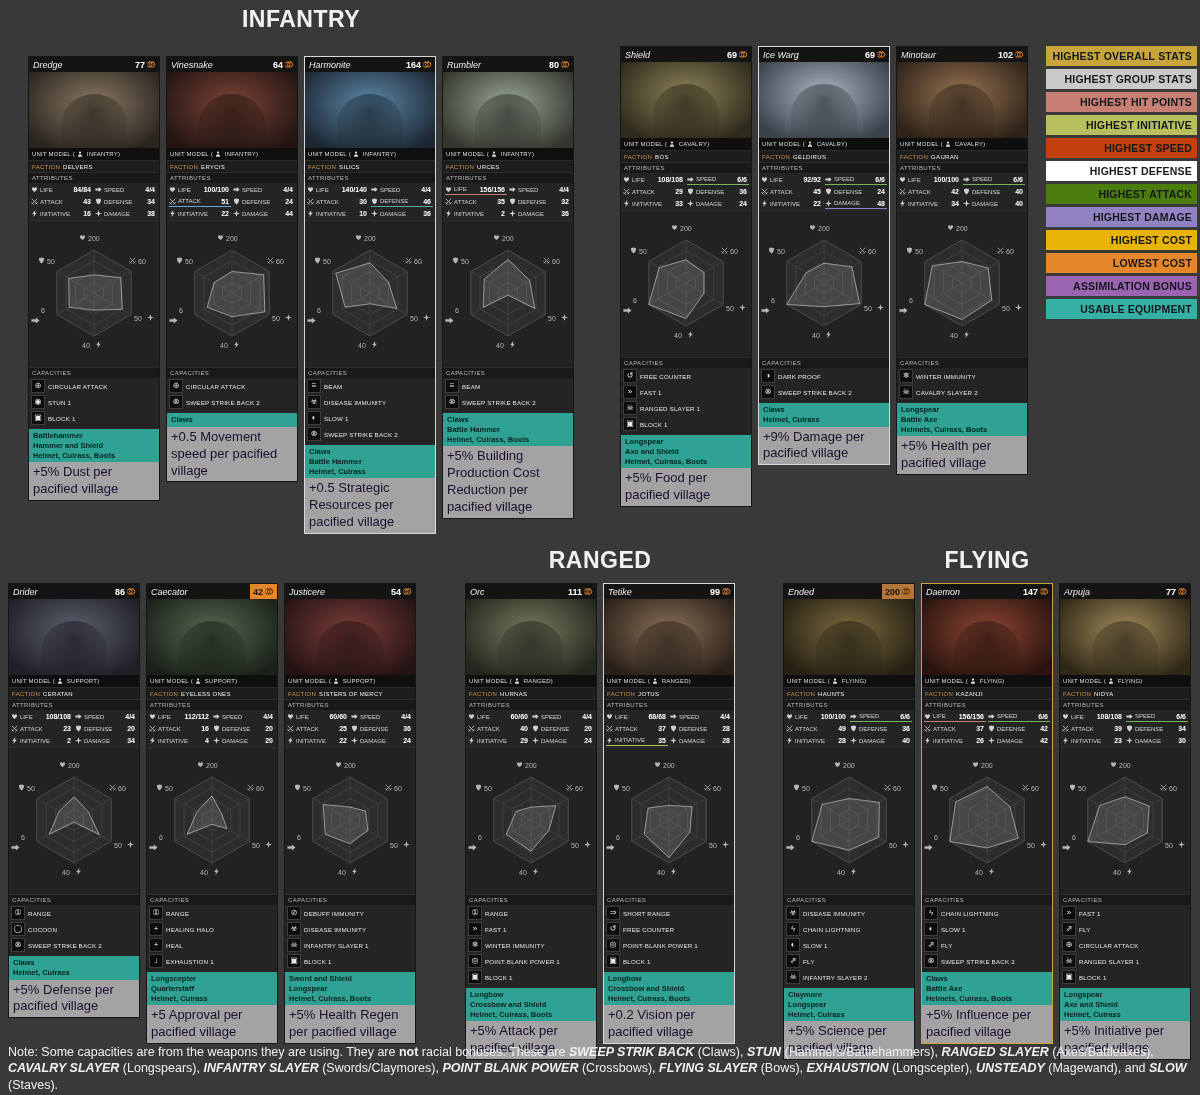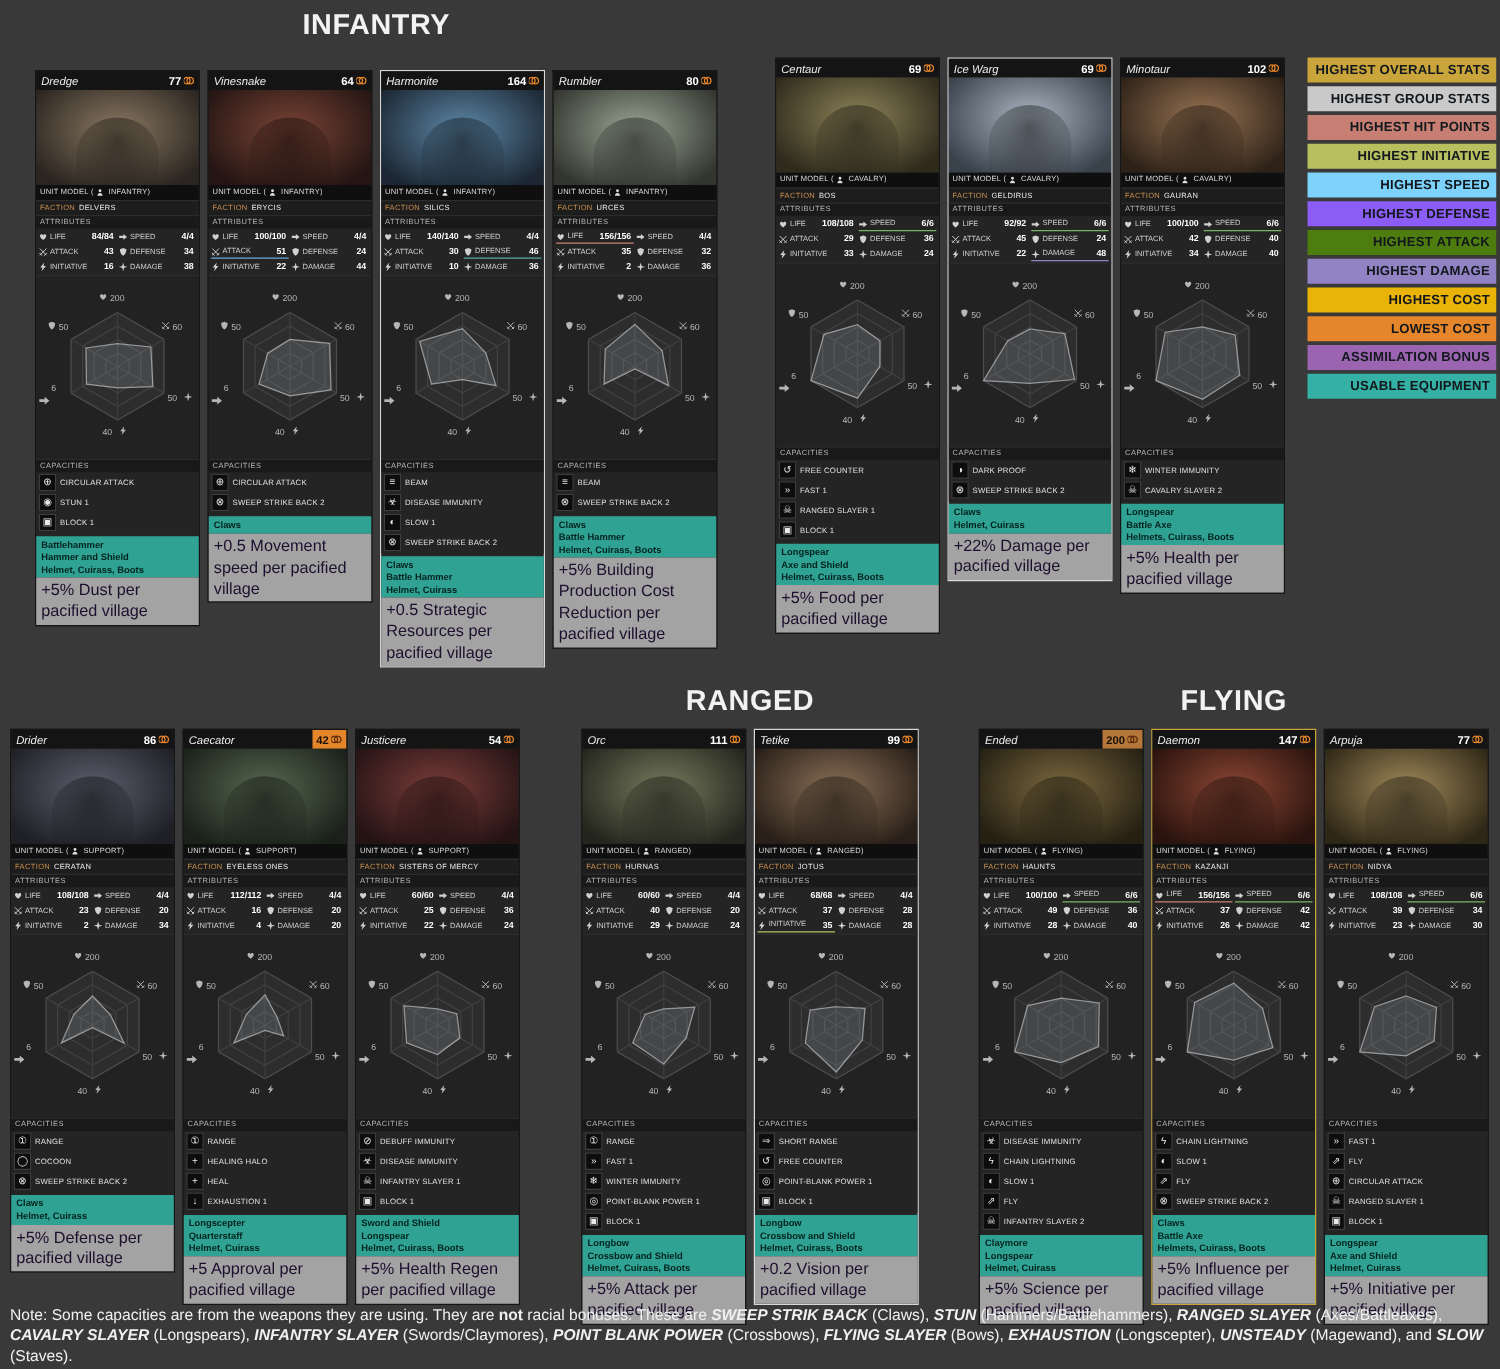--- a/index.html
+++ b/index.html
@@ -551,21 +551,21 @@
           <div>Claws</div>
           <div>Battle Hammer</div>
           <div>Helmet, Cuirass, Boots</div>
         </div>
     <div class="bonus">+5% Building Production Cost Reduction per pacified village</div>
   </div>
     </div>
     <div class="cards" style="left:620px;top:46px">
       <div class="card">
     <div class="namebar">
-      <span class="uname">Centaur</span>
+      <span class="uname">Shield</span>
       <span class="cost">
         <span>69</span>
             <svg width="9" height="9" viewBox="0 0 10 10" style="flex:0 0 auto">
               <path d="M3.5 2.2A2.9 2.9 0 1 0 3.5 7.8 2.9 2.9 0 0 0 3.5 2.2ZM6.5 2.2A2.9 2.9 0 1 0 6.5 7.8 2.9 2.9 0 0 0 6.5 2.2Z" fill="none" stroke="#e8862a" stroke-width="1.1" stroke-linecap="round"></path>
             </svg>
       </span>
     </div>
     <div class="portrait" style="background:radial-gradient(ellipse at 50% 42%, #8c8257 0%, #2e2a1c 85%)">
       <div class="fig"></div>
     </div>
@@ -802,21 +802,21 @@
      </div>
           <div class="caprow">
        <span class="capicon">⊗</span>
        <span class="caplabel">SWEEP STRIKE BACK 2</span>
      </div>
         </div>
     <div class="equip">
           <div>Claws</div>
           <div>Helmet, Cuirass</div>
         </div>
-    <div class="bonus">+22% Damage per pacified village</div>
+    <div class="bonus">+9% Damage per pacified village</div>
   </div>
       <div class="card">
     <div class="namebar">
       <span class="uname">Minotaur</span>
       <span class="cost">
         <span>102</span>
             <svg width="9" height="9" viewBox="0 0 10 10" style="flex:0 0 auto">
               <path d="M3.5 2.2A2.9 2.9 0 1 0 3.5 7.8 2.9 2.9 0 0 0 3.5 2.2ZM6.5 2.2A2.9 2.9 0 1 0 6.5 7.8 2.9 2.9 0 0 0 6.5 2.2Z" fill="none" stroke="#e8862a" stroke-width="1.1" stroke-linecap="round"></path>
             </svg>
       </span>
@@ -2013,24 +2013,24 @@
            </div>
       <div class="legend-item" style="background:#c9c9c9">
              <span>HIGHEST GROUP STATS</span>
            </div>
       <div class="legend-item" style="background:#c77f74">
              <span>HIGHEST HIT POINTS</span>
            </div>
       <div class="legend-item" style="background:#b8bf5e">
              <span>HIGHEST INITIATIVE</span>
            </div>
-      <div class="legend-item" style="background:#7dd3fc">
+      <div class="legend-item" style="background:#c2410c">
              <span>HIGHEST SPEED</span>
            </div>
-      <div class="legend-item" style="background:#8b5cf6">
+      <div class="legend-item" style="background:#ffffff">
              <span>HIGHEST DEFENSE</span>
            </div>
       <div class="legend-item" style="background:#4d7c0f">
              <span>HIGHEST ATTACK</span>
            </div>
       <div class="legend-item" style="background:#9182c4">
              <span>HIGHEST DAMAGE</span>
            </div>
       <div class="legend-item" style="background:#eab308">
              <span>HIGHEST COST</span>

